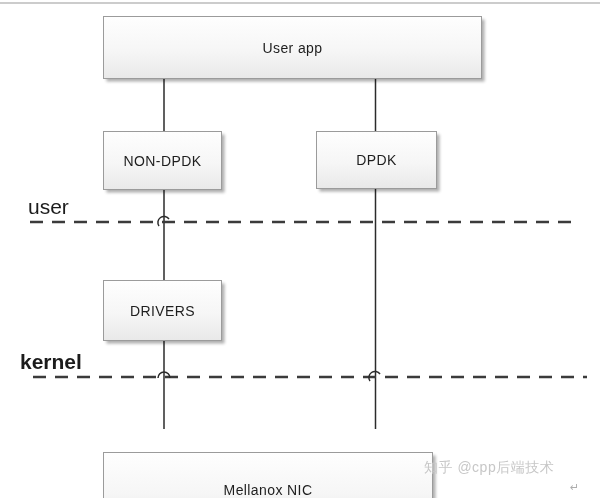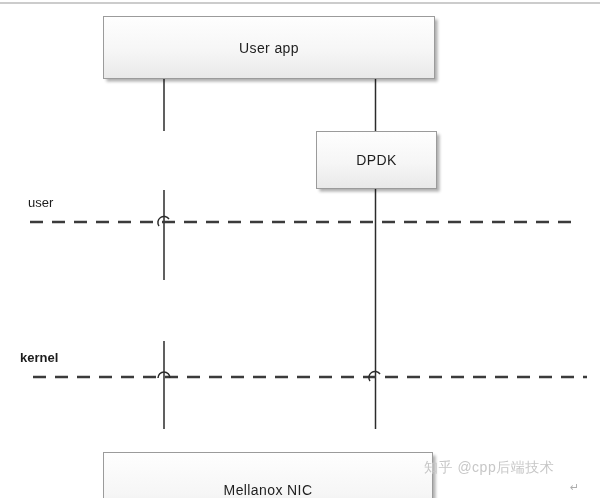--- a/index.html
+++ b/index.html
@@ -28,30 +28,30 @@
     border: 1px solid #9b9b9b;
     background: linear-gradient(180deg, #fefefe 0%, #f6f6f6 55%, #e9e9e9 100%);
     box-shadow: 2.5px 2.5px 3px rgba(0,0,0,0.33);
     display: flex;
     align-items: center;
     justify-content: center;
     color: #1e1e1e;
     font-size: 14px;
     letter-spacing: 0.4px;
   }
-  .node-user-app   { left: 103px; top: 16px;  width: 332px; height: 63px; }
+  .node-user-app   { left: 103px; top: 16px;  width: 379px; height: 63px; }
   .node-non-dpdk   { left: 103px; top: 131px; width: 119px; height: 59px; }
   .node-dpdk       { left: 316px; top: 131px; width: 121px; height: 58px; text-align: center; }
   .node-drivers    { left: 103px; top: 280px; width: 119px; height: 61px; }
   .node-nic        { left: 103px; top: 412px; width: 330px; height: 75px; margin-top: 40px; }
   .boundary-label {
     position: absolute;
     z-index: 2;
     color: #1c1c1c;
-    font-size: 13px;
+    font-size: 21px;
   }
   .label-user   { left: 28px; top: 195px; }
   .label-kernel { left: 20px; top: 350px; font-weight: bold; }
   .watermark {
     position: absolute;
     z-index: 3;
     left: 424px; top: 459px;
     color: #c7c7c7;
     font-size: 14px;
     letter-spacing: 0.5px;
@@ -97,25 +97,31 @@
 
     <path d="M159,226 A6,6 0 0 1 169,219" stroke="#2b2b2b" stroke-width="1.5" fill="none"></path>
     <path d="M158,378 A6,6 0 0 1 170,378" stroke="#2b2b2b" stroke-width="1.5" fill="none"></path>
     <path d="M370,381 A6,6 0 0 1 380,374" stroke="#2b2b2b" stroke-width="1.5" fill="none"></path>
   </svg>
 
   <div class="node node-user-app">
     <span>User app</span>
   </div>
 
+  <div class="node node-non-dpdk">
+    <span>NON-DPDK</span>
+  </div>
 
   <div class="node node-dpdk">
     <span>DPDK</span>
   </div>
 
+  <div class="node node-drivers">
+    <span>DRIVERS</span>
+  </div>
 
   <div class="node node-nic">
     <span>Mellanox NIC</span>
   </div>
 
   <div class="boundary-label label-user">user</div>
 
   <div class="boundary-label label-kernel">kernel</div>
 
   <div class="watermark">知乎 @cpp后端技术</div>

